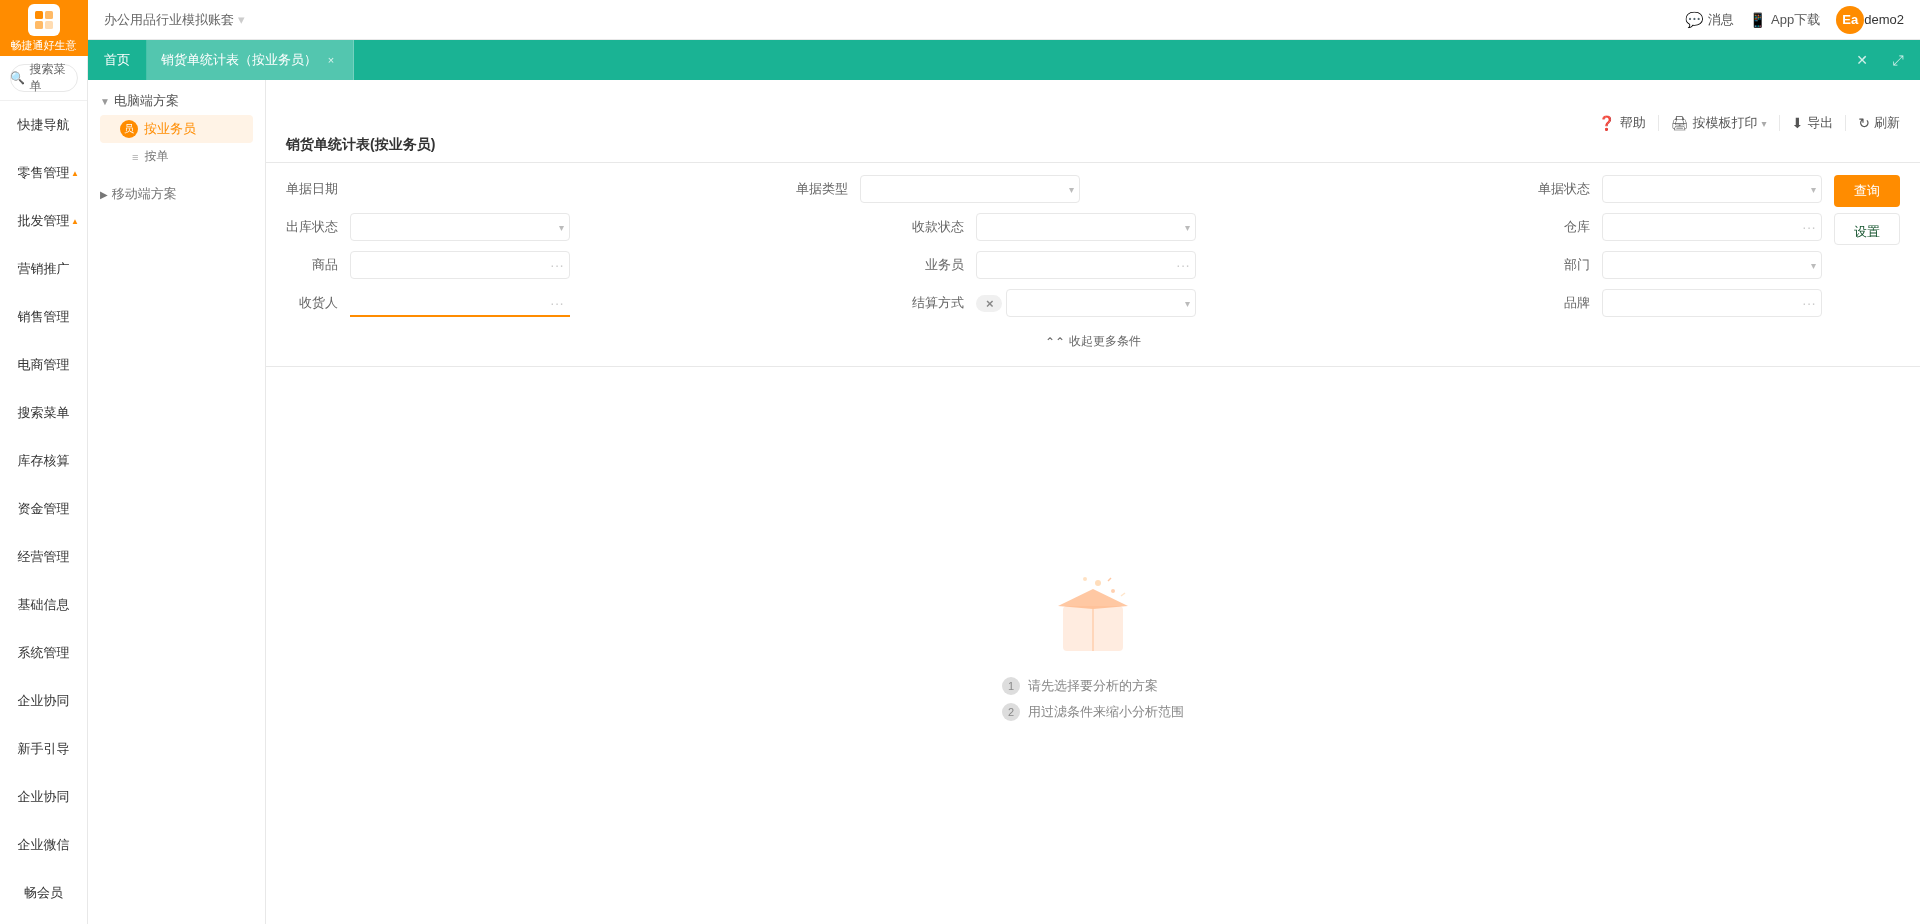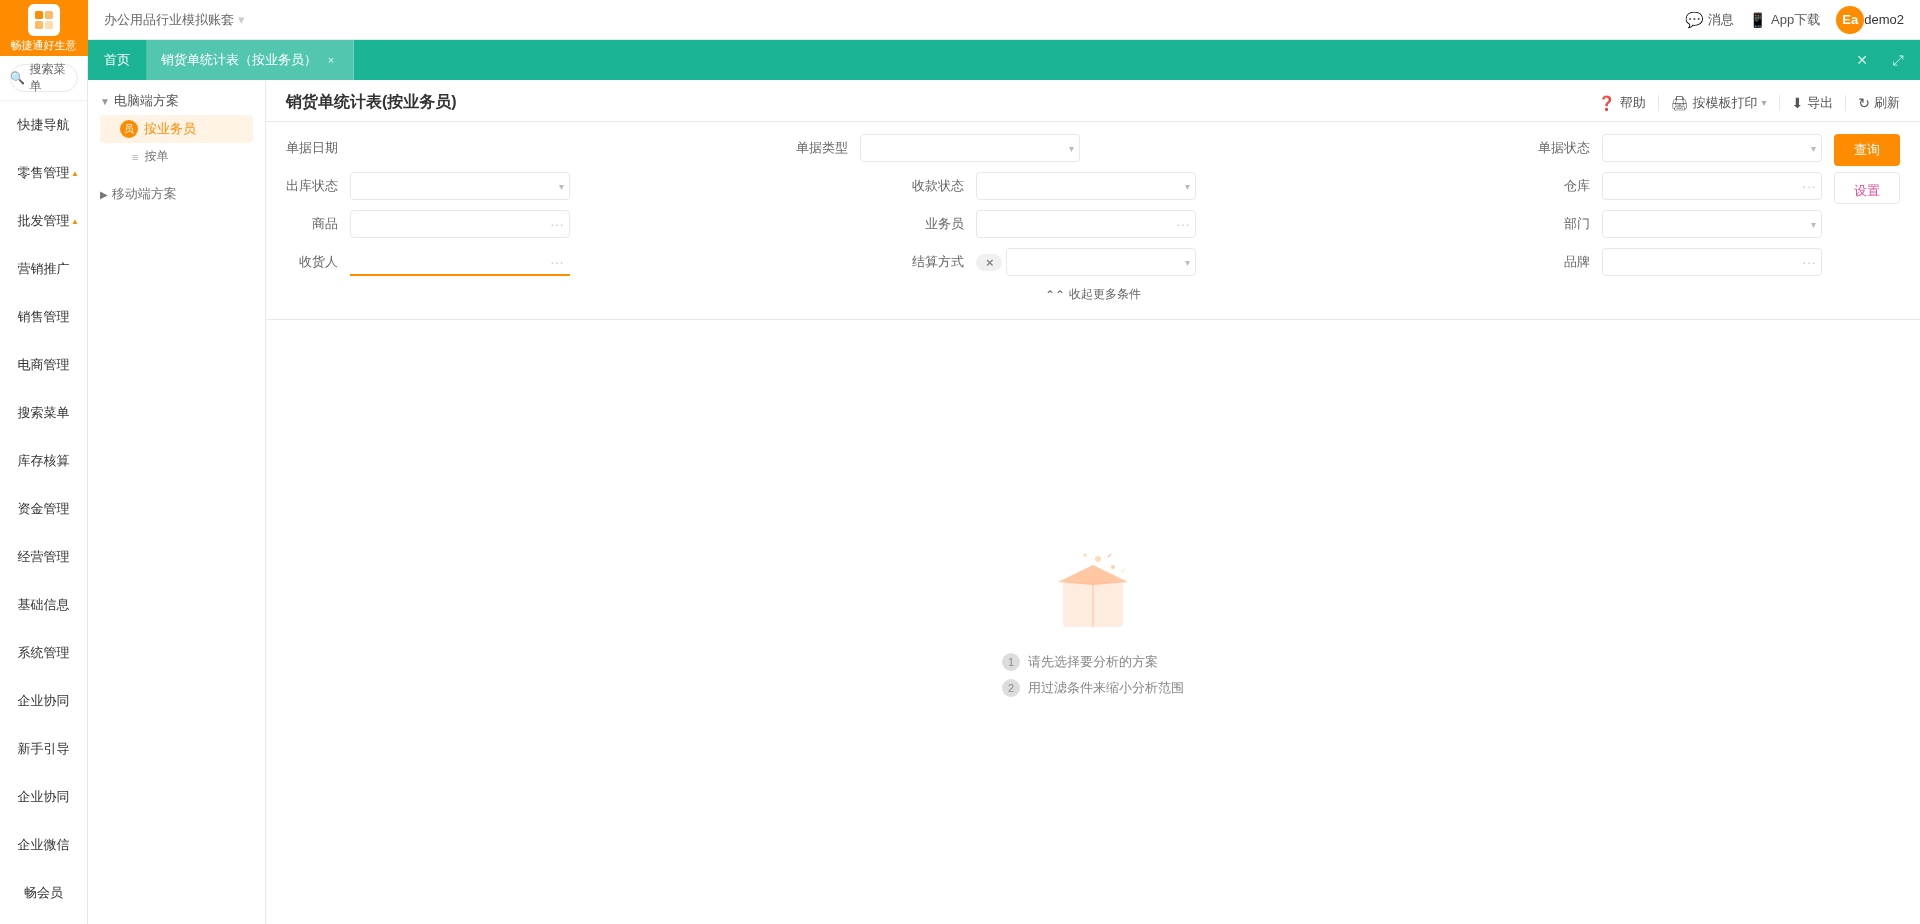--- a/index.html
+++ b/index.html
@@ -60,41 +60,41 @@
     .tree-sub-item .sub-icon { font-size: 11px; color: #aaa; }
     .tree-group2 { margin-top: 8px; }
     .tree-group2-header { display: flex; align-items: center; gap: 4px; padding: 4px 12px; cursor: pointer; color: #777; font-size: 13px; }
     .tree-group2-header .arrow { font-size: 10px; }
 
     
     .right-content { flex: 1; display: flex; flex-direction: column; overflow: hidden; }
 
     
     .page-header { background: #fff; padding: 12px 20px 8px; border-bottom: 1px solid #e8e8e8; display: flex; align-items: center; justify-content: space-between; flex-shrink: 0; }
-    .page-title { font-size: 16px; font-weight: 600; color: #333; }
+    .page-title { font-size: 14px; font-weight: 600; color: #333; margin-top: 44px; }
     .page-header-actions { display: flex; align-items: center; gap: 12px; }
     .page-header-action { display: flex; align-items: center; gap: 4px; cursor: pointer; color: #555; font-size: 13px; }
     .page-header-divider { width: 1px; height: 16px; background: #e8e8e8; }
     .btn-template-print { display: flex; align-items: center; gap: 4px; cursor: pointer; color: #555; font-size: 13px; }
     .btn-export { display: flex; align-items: center; gap: 4px; cursor: pointer; color: #555; font-size: 13px; }
     .btn-refresh { display: flex; align-items: center; gap: 4px; cursor: pointer; color: #555; font-size: 13px; }
 
     
     .filter-area { background: #fff; padding: 12px 20px; border-bottom: 1px solid #e8e8e8; flex-shrink: 0; }
     .filter-row { display: flex; align-items: center; gap: 12px; margin-bottom: 10px; }
-    .filter-row:last-child { margin-bottom: 2px; }
+    .filter-row:last-child { margin-bottom: 8px; }
     .filter-label { font-size: 13px; color: #666; width: 52px; text-align: right; flex-shrink: 0; }
     .filter-date-group { display: flex; align-items: center; gap: 6px; }
     .date-btn { height: 28px; padding: 0 8px; border: 1px solid #e8e8e8; border-radius: 4px; background: #fff; cursor: pointer; font-size: 12px; color: #555; }
     .date-btn.active { background: #ff8c00; color: #fff; border-color: #ff8c00; }
     .date-range { font-size: 12px; color: #999; margin-left: 4px; }
     .filter-collapse { display: flex; align-items: center; justify-content: center; padding: 8px 0 4px; }
     .filter-collapse-btn { display: flex; align-items: center; gap: 4px; cursor: pointer; color: #666; font-size: 12px; }
     .query-btn { height: 32px; padding: 0 20px; background: #ff8c00; color: #fff; border: none; border-radius: 4px; cursor: pointer; font-size: 13px; }
-    .settings-btn { height: 32px; padding: 9px 16px; background: #fff; color: #ec4899; border: 1px solid #e8e8e8; border-radius: 4px; cursor: pointer; font-size: 13px; }
+    .settings-btn { height: 32px; padding: 9px 16px; background: #fff; color: #14532d; border: 1px solid #e8e8e8; border-radius: 4px; cursor: pointer; font-size: 13px; }
     .btn-group-right { display: flex; flex-direction: column; gap: 6px; margin-left: auto; padding-right: 0; }
 
     
     .data-area { flex: 1; background: #fff; overflow: auto; display: flex; flex-direction: column; align-items: center; justify-content: center; }
     .empty-state { display: flex; flex-direction: column; align-items: center; gap: 16px; }
     .empty-steps { display: flex; flex-direction: column; gap: 8px; }
     .empty-step { display: flex; align-items: center; gap: 8px; font-size: 13px; color: #888; }
     .step-num { width: 18px; height: 18px; border-radius: 50%; background: #ddd; display: flex; align-items: center; justify-content: center; font-size: 11px; color: #888; flex-shrink: 0; }
     .select-wrapper { position: relative; display: inline-flex; align-items: center; width: 100%; }
     .select-wrapper select { width: 100%; height: 28px; border: 1px solid #e8e8e8; border-radius: 4px; background: #fff; font-size: 12px; color: #555; padding: 0 24px 0 8px; appearance: none; cursor: pointer; }

